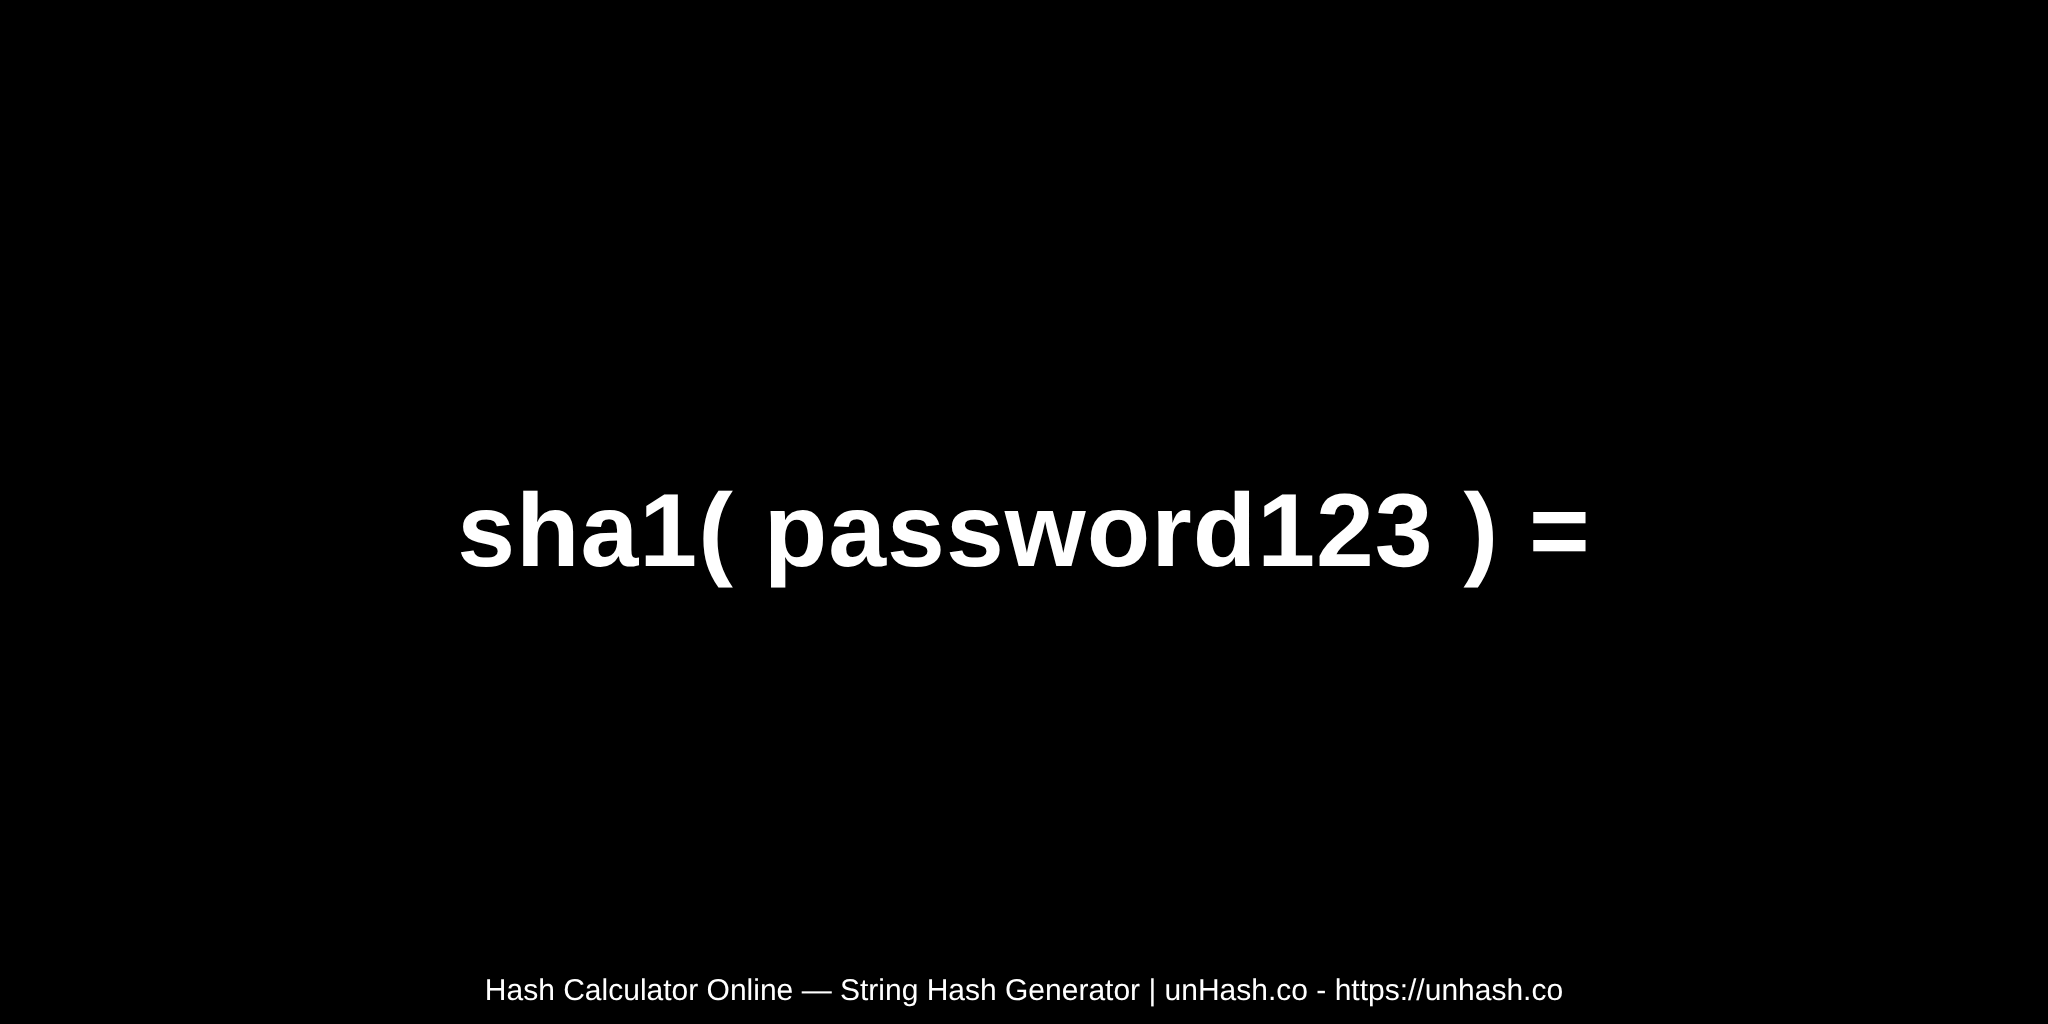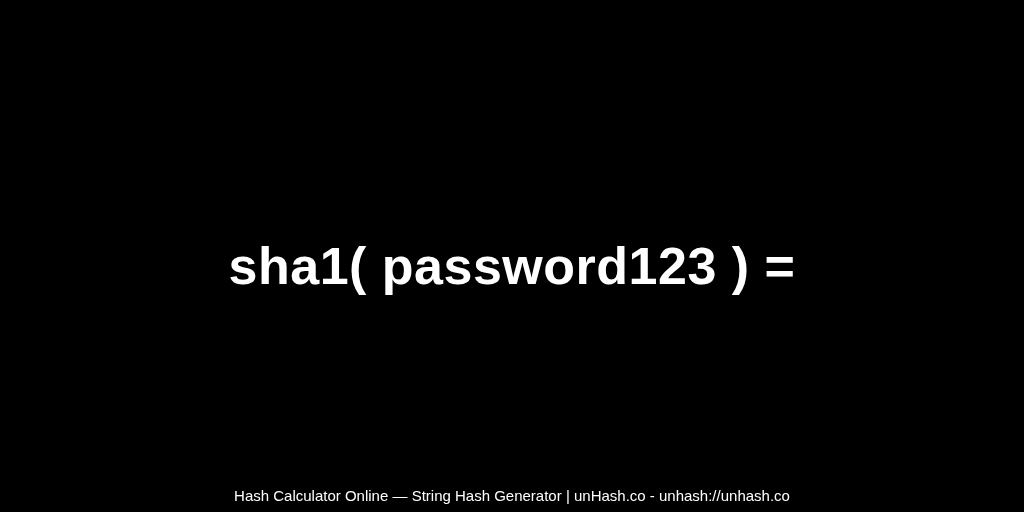--- a/index.html
+++ b/index.html
@@ -51,13 +51,13 @@
       font-weight: normal;
     }
   </style>
 </head>
 <body>
 
 <div class="content">
   <div class="heading">sha1( password123 ) =</div>
 </div>
 
-<div class="footer">Hash Calculator Online — String Hash Generator | unHash.co - unhash://unhash.co</div>
+<div class="footer">Hash Calculator Online — String Hash Generator | unHash.co - https://unhash.co</div>
 
 </body></html>

